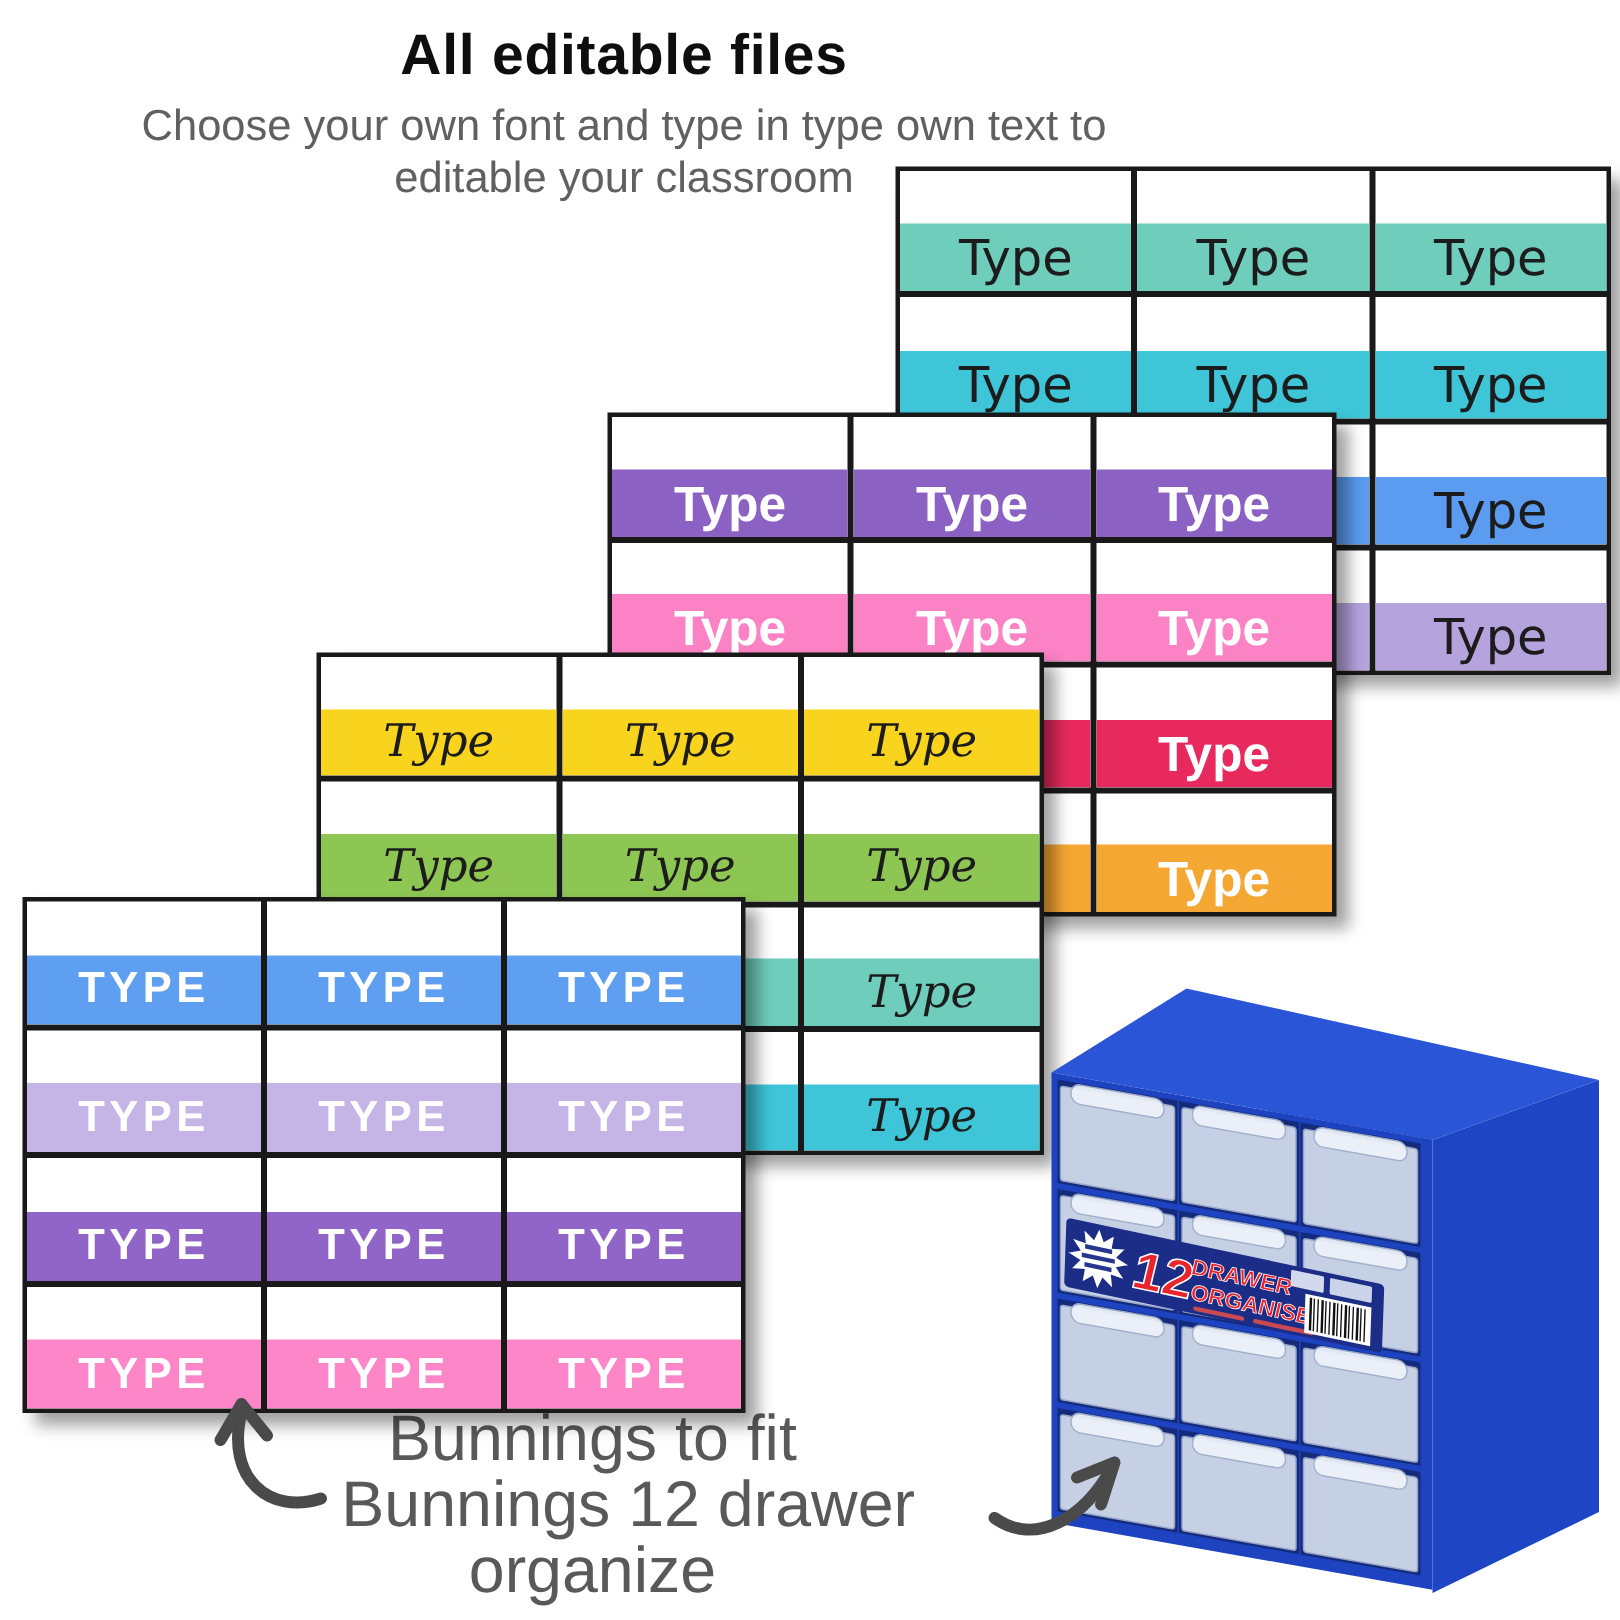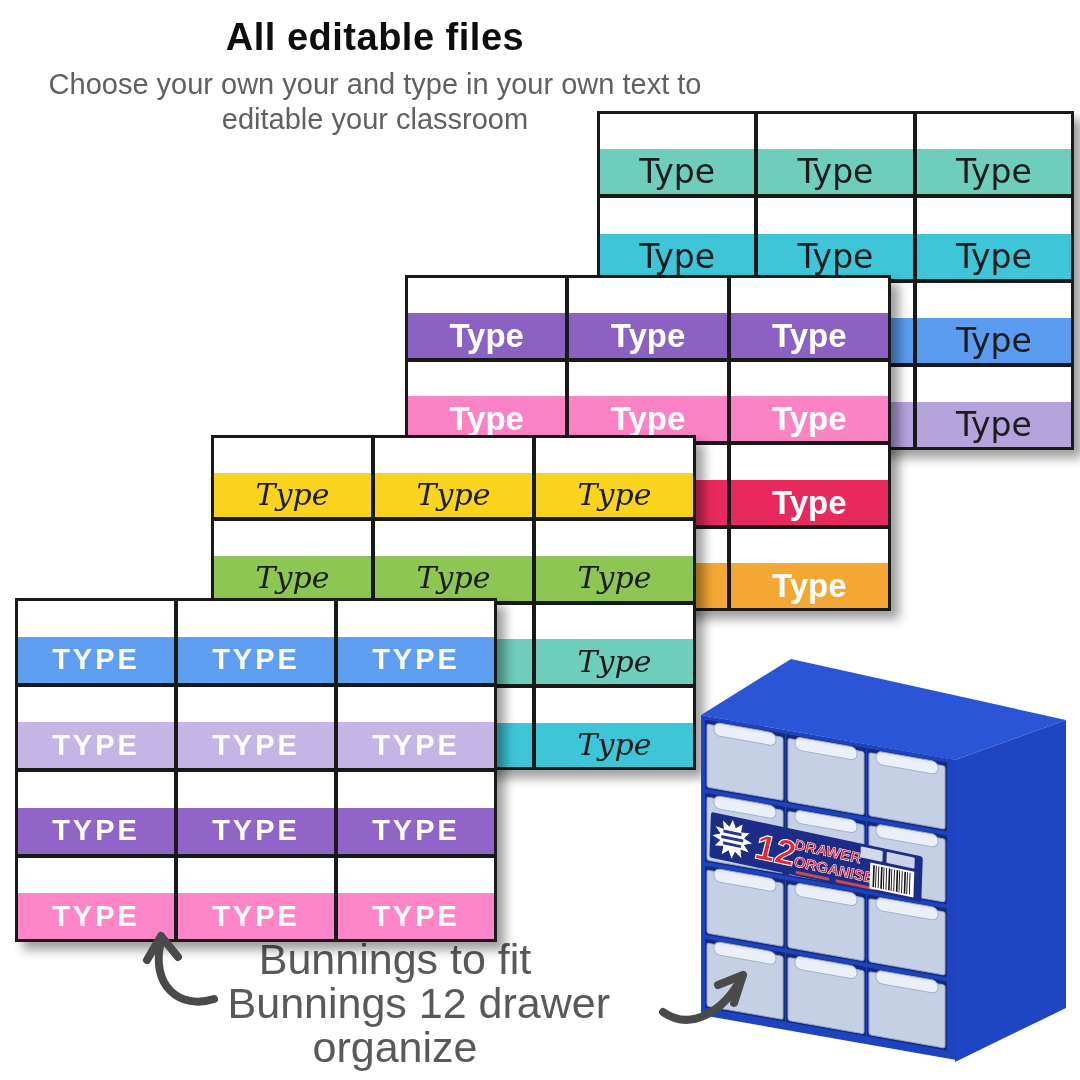--- a/index.html
+++ b/index.html
@@ -1,20 +1,20 @@
 <!DOCTYPE html>
 <html><head>
 <meta charset="utf-8">
 <style>
   html,body{margin:0;padding:0;}
   body{width:1080px;height:1080px;position:relative;overflow:hidden;background:#ffffff;
        font-family:"Liberation Sans",sans-serif;}
 
   
-  .hdr{position:absolute;left:0;width:750px;text-align:center;}
+  .hdr{position:absolute;left:0;width:750px;text-align:center;padding-left:41px;}
   #title{top:16px;font-size:38px;font-weight:700;letter-spacing:.5px;}
   #sub1{top:68px;font-size:29px;}
   #sub2{top:103px;font-size:29px;}
 
   
   .sheet{position:absolute;display:grid;grid-template-columns:repeat(3,1fr);
          grid-template-rows:repeat(4,1fr);gap:4px;padding:3px;background:#191919;
          box-shadow:8px 8px 10px rgba(0,0,0,.38);}
   #sheet1{left:597px;top:111px;width:471px;height:333px;z-index:1;}
   #sheet2{left:405px;top:275px;width:480px;height:330px;z-index:2;}
@@ -36,21 +36,21 @@
   #arrows{position:absolute;left:0;top:0;width:1080px;height:1080px;z-index:6;pointer-events:none;}
 
   
   .cap{position:absolute;left:180px;width:430px;text-align:center;font-size:43px;line-height:1;}
   #cap1{top:938px;} #cap2{top:982px;text-align:right;} #cap3{top:1026px;}
 </style>
 </head>
 <body style="background: rgb(255, 255, 255);">
 
 <div class="hdr" id="title" style="color: rgb(14, 14, 14);">All editable files</div>
-<div class="hdr" id="sub1" style="color: rgb(96, 96, 96);">Choose your own your and type in your own text to</div>
+<div class="hdr" id="sub1" style="color: rgb(96, 96, 96);">Choose your own font and type in type own text to</div>
 <div class="hdr" id="sub2" style="color: rgb(96, 96, 96);">editable your classroom</div>
 
 <div class="sheet f-hand" id="sheet1">
     <div class="cell">
       <div class="band" style="background: rgb(111, 205, 187);">
         <span class="cell-text" style="color: rgb(28, 28, 28);">Type</span>
       </div>
     </div>
     <div class="cell">
       <div class="band" style="background: rgb(111, 205, 187);">

